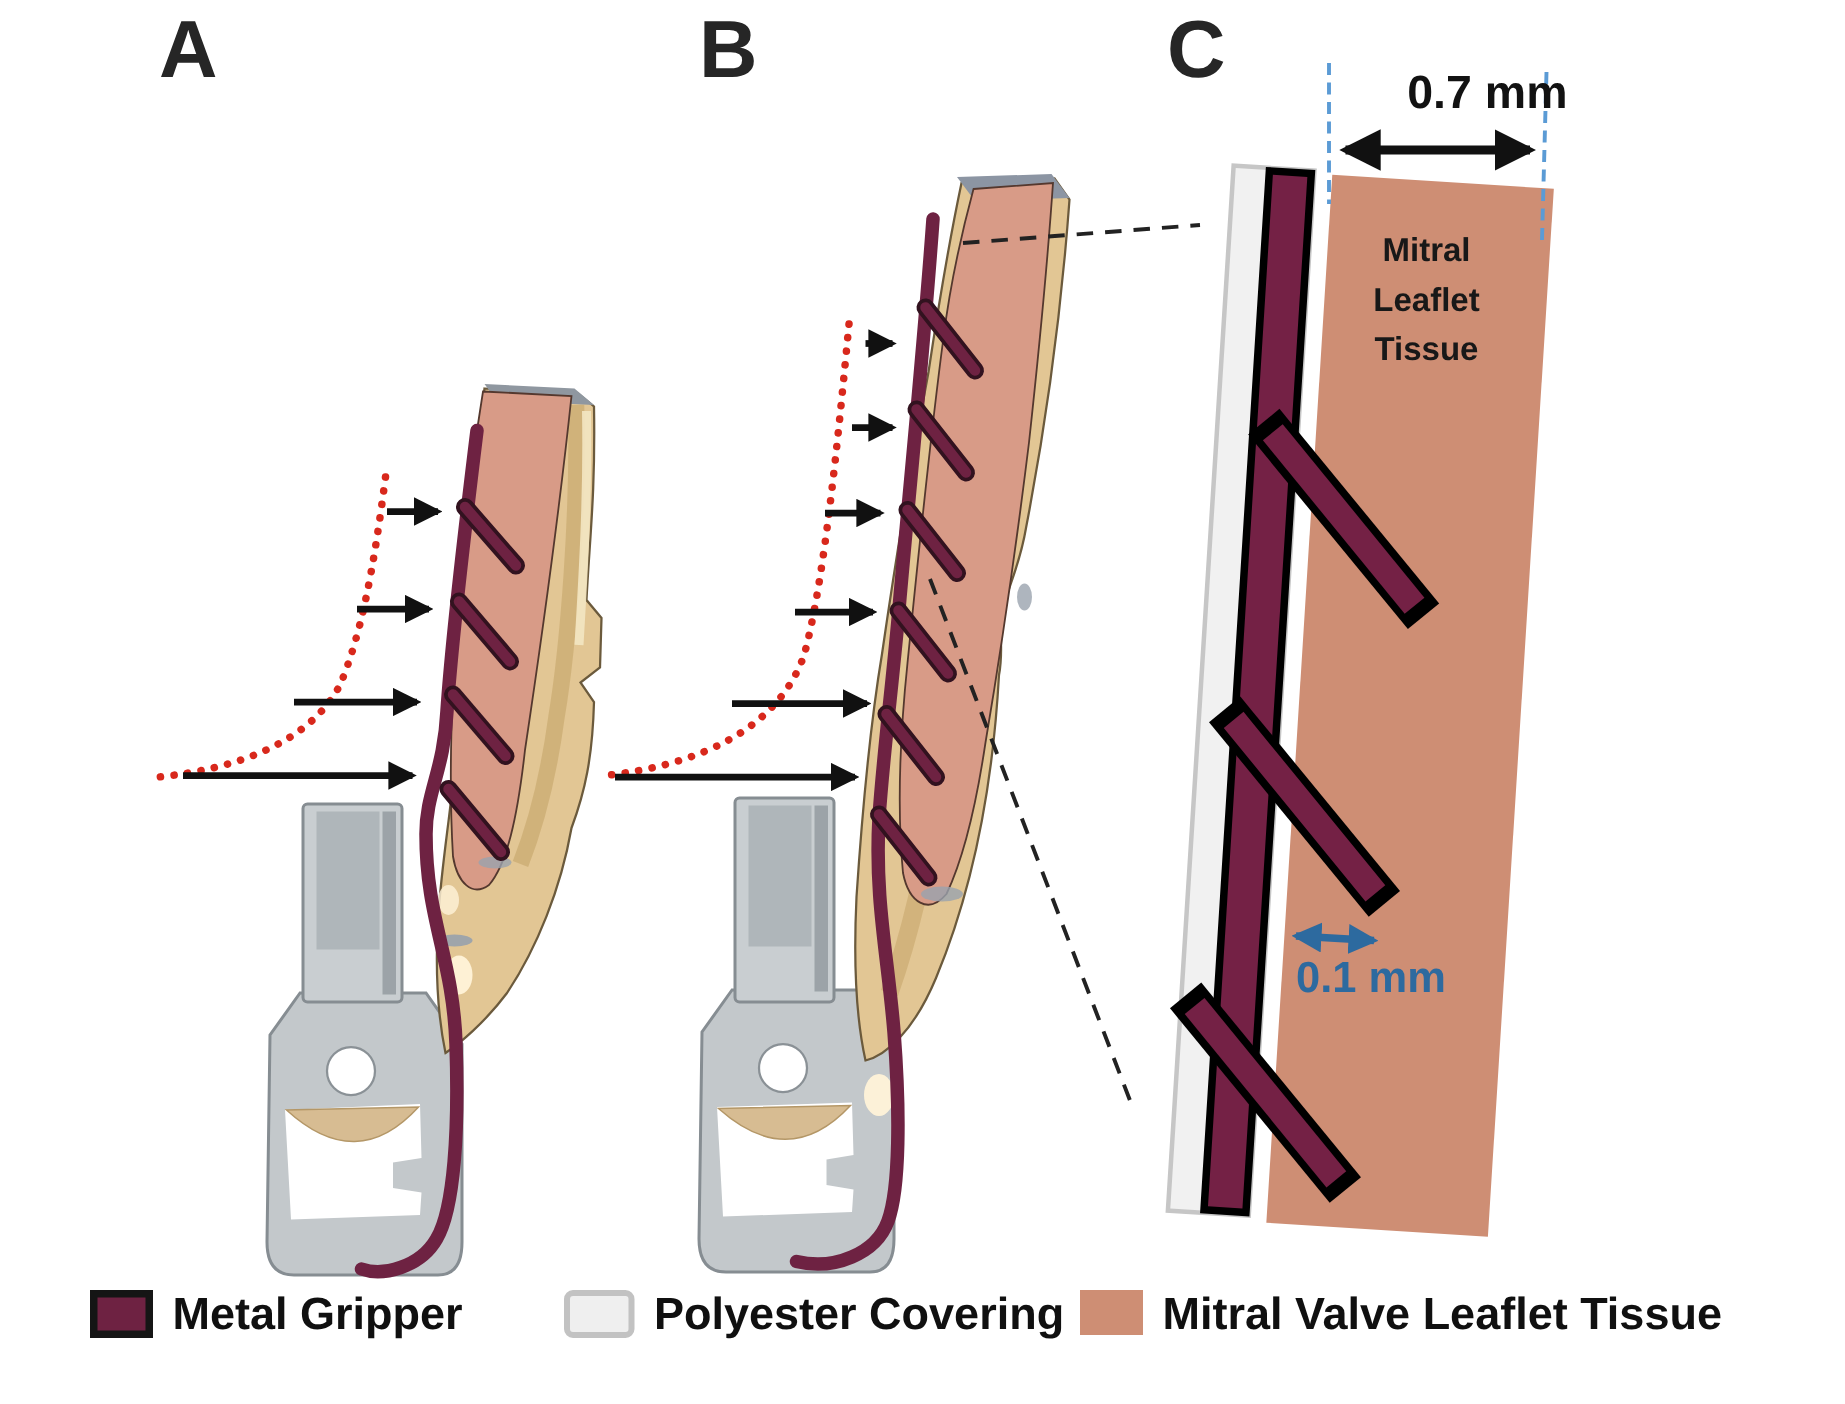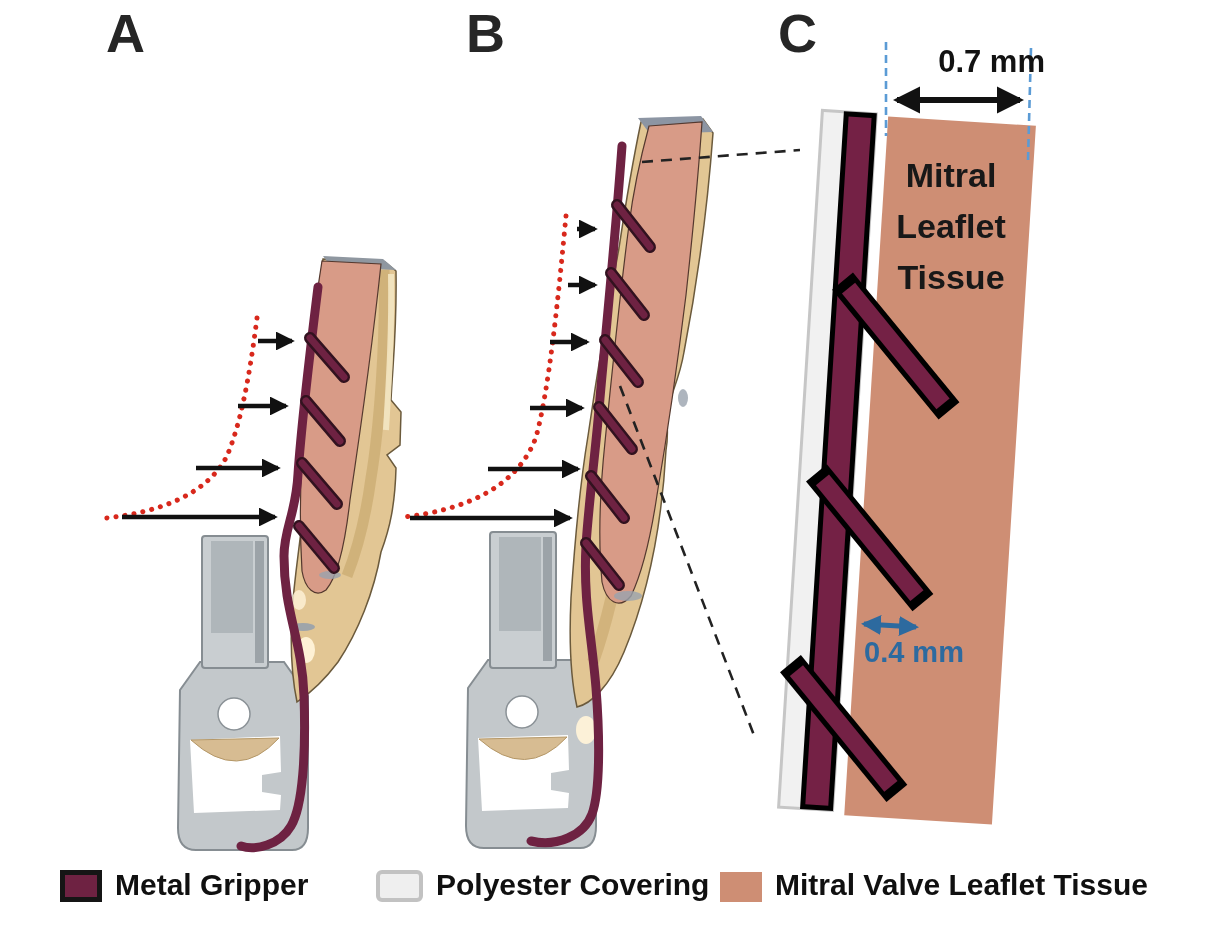--- a/index.html
+++ b/index.html
@@ -10,29 +10,29 @@
   .gfx { position:absolute; left:0; top:0; }
   .panel-label {
     position:absolute; font-weight:bold; font-size:54px; color:#262626;
     letter-spacing:1px;
   }
   .dim-label {
     position:absolute; font-weight:bold; font-size:31px; color:#121212;
     width:170px; text-align:right;
   }
   .tissue-caption {
-    position:absolute; font-weight:bold; font-size:34px; color:#181818;
+    position:absolute; font-weight:bold; font-size:22px; color:#181818;
     white-space:pre-line; text-align:center; width:130px; line-height:1.5;
   }
   .gap-label {
     position:absolute; font-weight:bold; font-size:29px; color:#2D6A9F;
   }
   .legend-item {
     position:absolute; top:860px; height:42px;
-    display:flex; align-items:flex-end; gap:13px;
+    display:flex; align-items:flex-start; gap:13px;
   }
   .legend-label { font-weight:bold; font-size:30px; color:#101010; white-space:nowrap; }
   .swatch { box-sizing:content-box; border-style:solid; }
   .swatch-0 { width:32px; height:22px; border-width:5px; }
   .swatch-1 { width:39px; height:24px; border-width:4px; border-radius:6px; }
   .swatch-2 { width:42px; height:30px; border-width:0; }
 </style>
 </head>
 <body>
 
@@ -181,21 +181,21 @@
   </svg>
 
   <div class="panel-label" style="left:106px; top:2px;">A</div>
   <div class="panel-label" style="left:466px; top:2px;">B</div>
   <div class="panel-label" style="left:778px; top:2px;">C</div>
 
   <div class="dim-label" style="left:875px; top:44px;">0.7 mm</div>
   <div class="tissue-caption" style="left:886px; top:150px;">Mitral
 Leaflet
 Tissue</div>
-  <div class="gap-label" style="left:864px; top:636px;">0.4 mm</div>
+  <div class="gap-label" style="left:864px; top:636px;">0.1 mm</div>
 
   <div class="legend-item" style="left:60px;">
     <div class="swatch swatch-0" style="background-color: rgb(110, 34, 66); border-color: rgb(21, 21, 21);"></div>
     <div class="legend-label">Metal Gripper</div>
   </div>
   <div class="legend-item" style="left:376px;">
     <div class="swatch swatch-1" style="background-color: rgb(239, 239, 239); border-color: rgb(194, 194, 194);"></div>
     <div class="legend-label">Polyester Covering</div>
   </div>
   <div class="legend-item" style="left:720px;">

